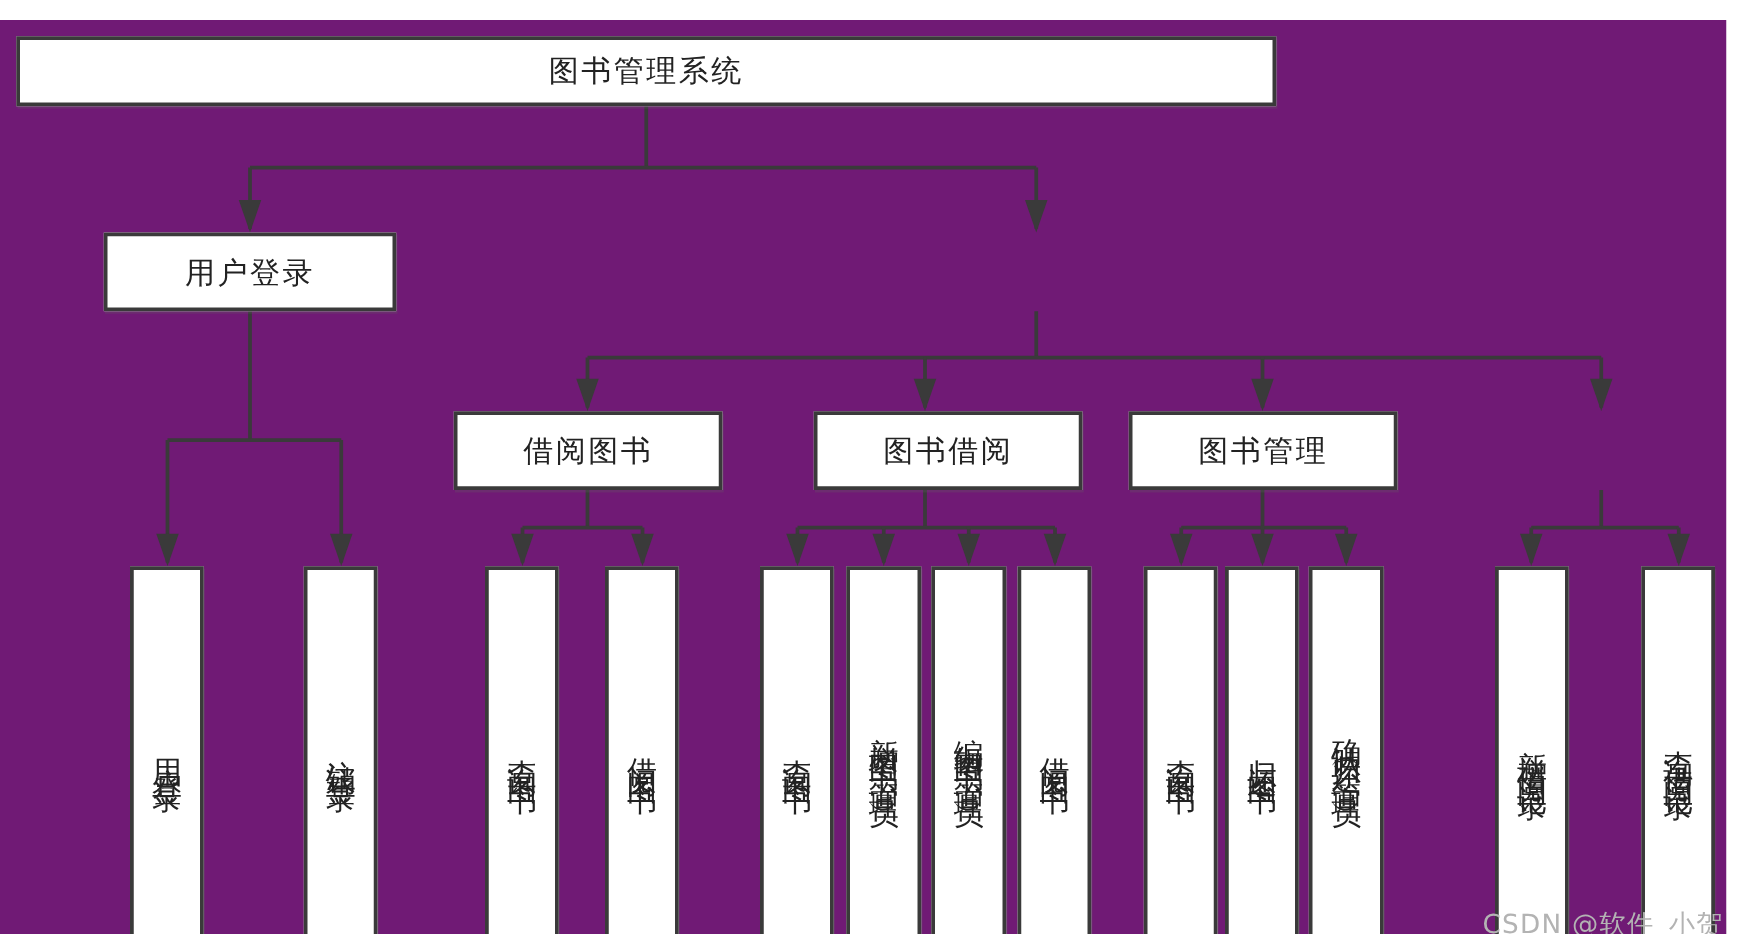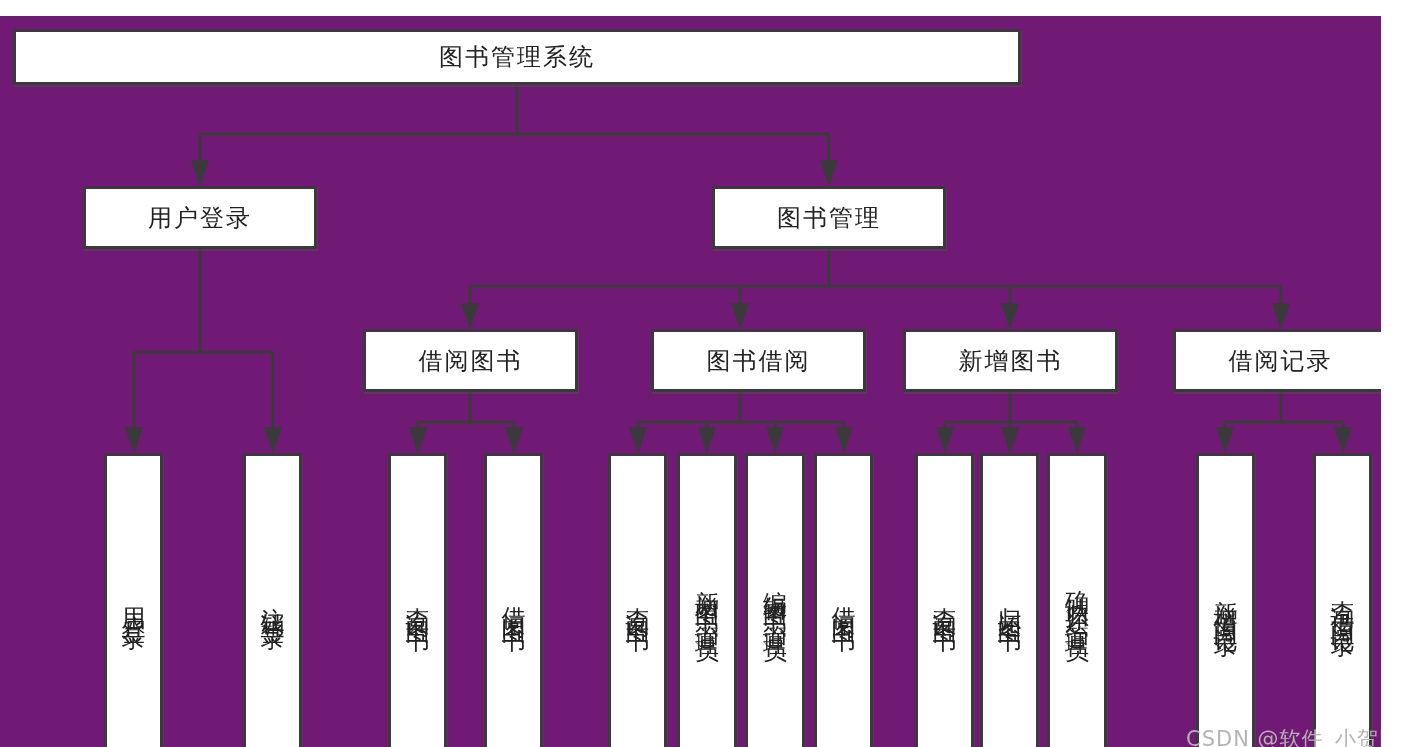--- a/index.html
+++ b/index.html
@@ -130,35 +130,29 @@
     </g>
   </svg>
 
   <div class="node" style="left:13px;top:13px;width:1008px;height:56px">
     <span class="label">图书管理系统</span>
   </div>
 
   <div class="node" style="left:83px;top:170px;width:234px;height:63px">
     <span class="label">用户登录</span>
   </div>
-  <div class="node" style="left:712px;top:170px;width:234px;height:63px">
-    <span class="label">图书管理</span>
-  </div>
 
   <div class="node" style="left:363px;top:313px;width:215px;height:63px">
     <span class="label">借阅图书</span>
   </div>
   <div class="node" style="left:651px;top:313px;width:215px;height:63px">
     <span class="label">图书借阅</span>
   </div>
   <div class="node" style="left:903px;top:313px;width:215px;height:63px">
-    <span class="label">新增图书</span>
-  </div>
-  <div class="node" style="left:1173px;top:313px;width:215px;height:63px">
-    <span class="label">借阅记录</span>
+    <span class="label">图书管理</span>
   </div>
 
   <div class="node v" style="left:104px;top:437px;width:59px;height:298px">
     <span class="label">用户登录</span>
   </div>
   <div class="node v" style="left:243px;top:437px;width:59px;height:298px">
     <span class="label">注销登录</span>
   </div>
 
   <div class="node v" style="left:388px;top:437px;width:59px;height:298px">

